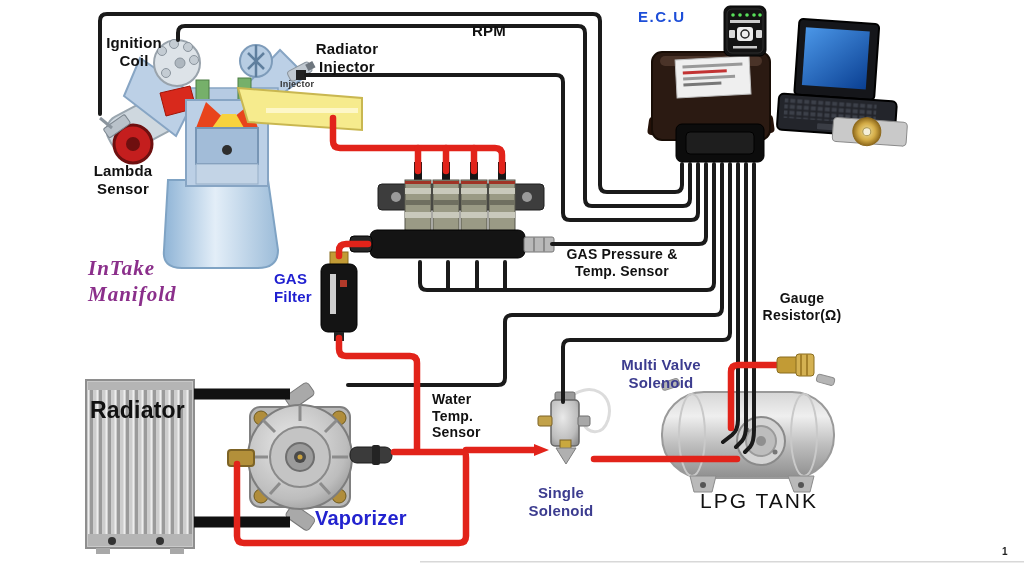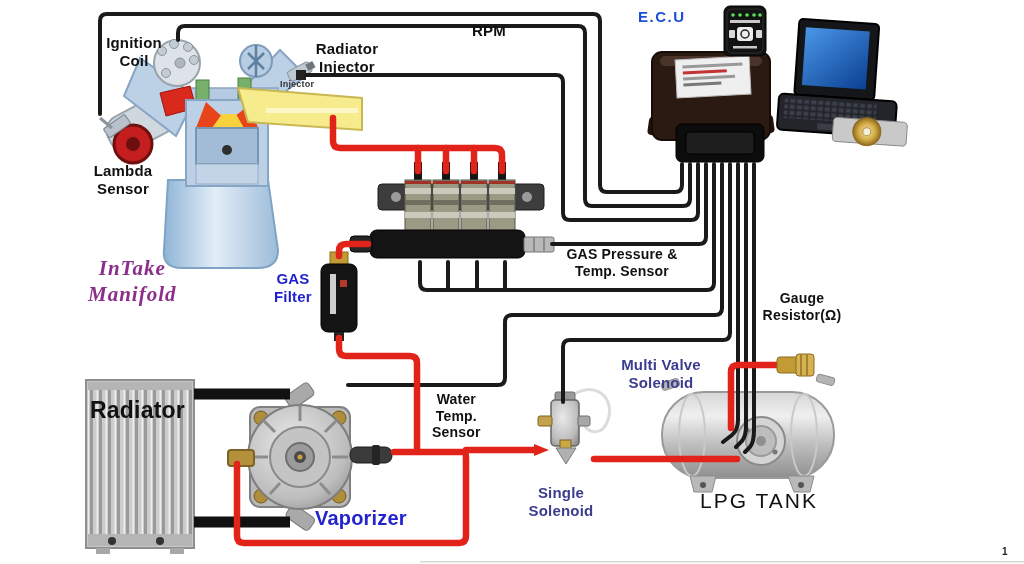--- a/index.html
+++ b/index.html
@@ -1,21 +1,21 @@
 <!DOCTYPE html>
 <html><head>
 <meta charset="utf-8">
 <style>
   html,body{margin:0;padding:0;background:#fff;}
   #stage{position:relative;width:1024px;height:564px;background:#ffffff;overflow:hidden;
          font-family:"Liberation Sans",sans-serif;}
   #gfx{position:absolute;left:0;top:0;}
   .lbl{position:absolute;font-weight:bold;font-size:15px;line-height:1.18;color:#111;
        text-align:center;white-space:nowrap;letter-spacing:.2px;}
-  .lbl.left{text-align:center;}
+  .lbl.left{text-align:left;}
   .big{font-size:23px;}
   .blue{color:#1f1fd0;}
   .navy{color:#3c3c8f;}
   .gasinj{font-size:20px;color:#1f1fd0;}
   .ecu{font-size:15px;color:#1d4ed8;letter-spacing:1.5px;}
   .intake{font-family:"Liberation Serif",serif;font-style:italic;font-size:21px;
           color:#8b2f8b;letter-spacing:1px;line-height:1.25;}
   .tank{font-size:21px;font-weight:400;letter-spacing:2px;}
   .vap{font-size:20px;color:#2323cf;}
   .tiny{font-size:9px;font-weight:bold;color:#333;}

